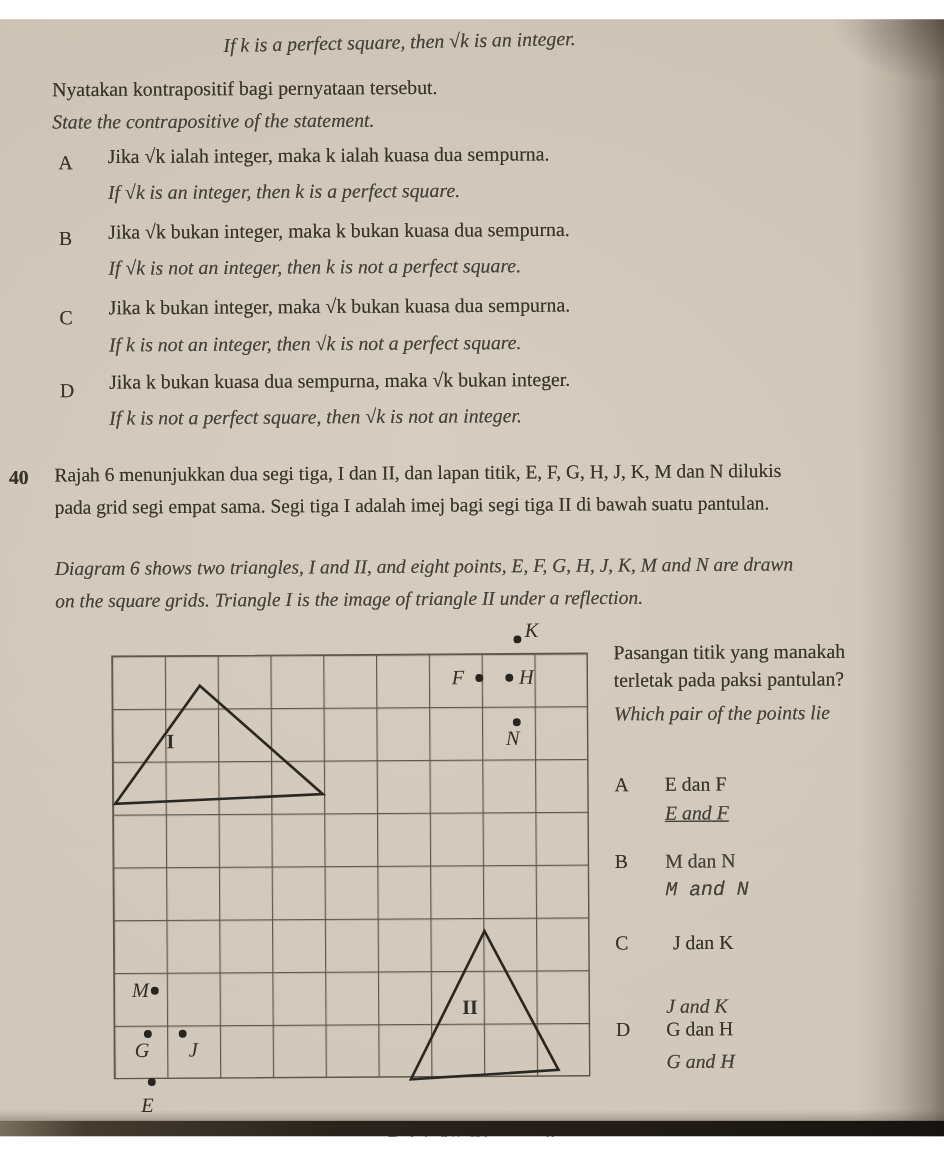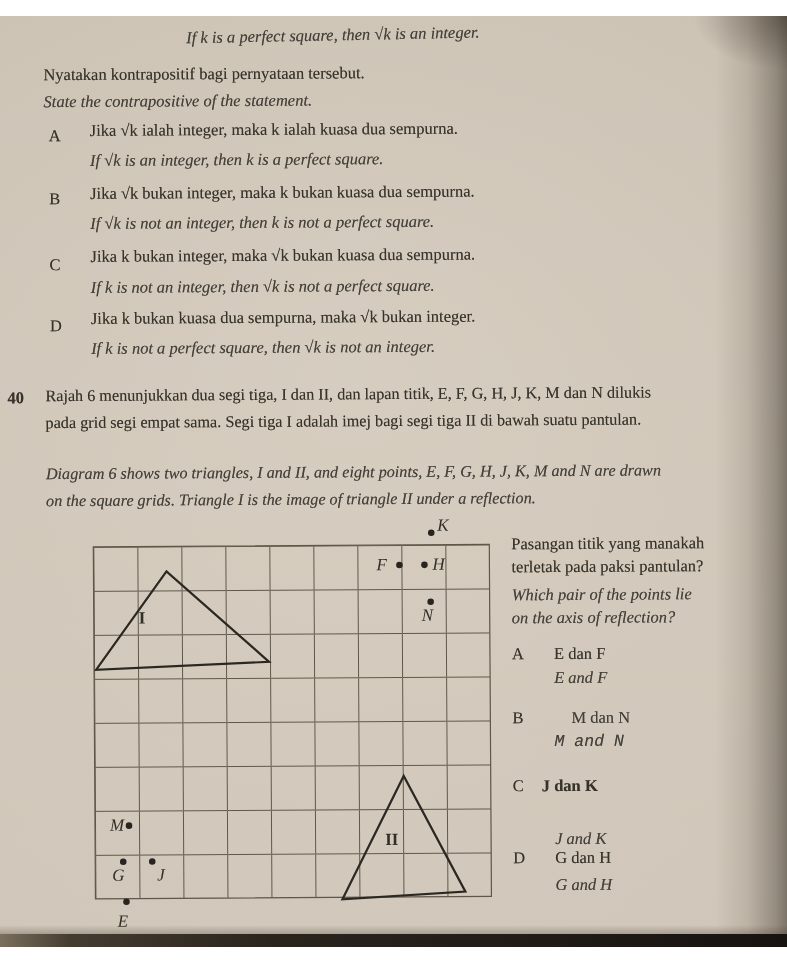--- a/index.html
+++ b/index.html
@@ -102,32 +102,31 @@
       <circle cx="64" cy="342" r="3.3" fill="#282520"></circle>
       <text x="69" y="361">J</text>
 
       <circle cx="38" cy="382" r="3.3" fill="#282520"></circle>
       <text x="29" y="407">E</text>
     </svg>
 
     <div class="t" style="left:511px; top:519px;">Pasangan titik yang manakah</div>
     <div class="t" style="left:511px; top:542px;">terletak pada paksi pantulan?</div>
     <div class="t i" style="left:511px; top:570px;">Which pair of the points lie</div>
-    <div class="t i" style="left:511px; top:593px;">on the axis of reflection?</div>
 
     <div class="t" style="left:511px; top:629px;">A</div>
     <div class="t" style="left:553px; top:629px;">E dan F</div>
-    <div class="t i" style="left:553px; top:653px;">E and F</div>
+    <div class="t i" style="left:553px; top:653px;text-decoration:underline;">E and F</div>
 
     <div class="t" style="left:511px; top:693px;">B</div>
-    <div class="t i" style="left:570px; top:693px; font-style:normal;">M dan N</div>
+    <div class="t i" style="left:553px; top:693px; font-style:normal;">M dan N</div>
     <div class="t i" style="left:553px; top:717px;font-family:Liberation Mono, monospace;">M and N</div>
 
     <div class="t" style="left:511px; top:761px;">C</div>
-    <div class="t" style="left:540px; top:761px;font-weight:bold;">J dan K</div>
+    <div class="t" style="left:559px; top:761px;">J dan K</div>
     <div class="t i" style="left:553px; top:814px;">J and K</div>
 
     <div class="t" style="left:511px; top:833px;">D</div>
     <div class="t" style="left:553px; top:833px;">G dan H</div>
     <div class="t i" style="left:553px; top:860px;">G and H</div>
 
     <div class="t caption-row" style="left:320px; top:926px;text-align:right;">
       <span>Rajah 6//</span>
       <span class="i">Diagram 8</span>
     </div>

